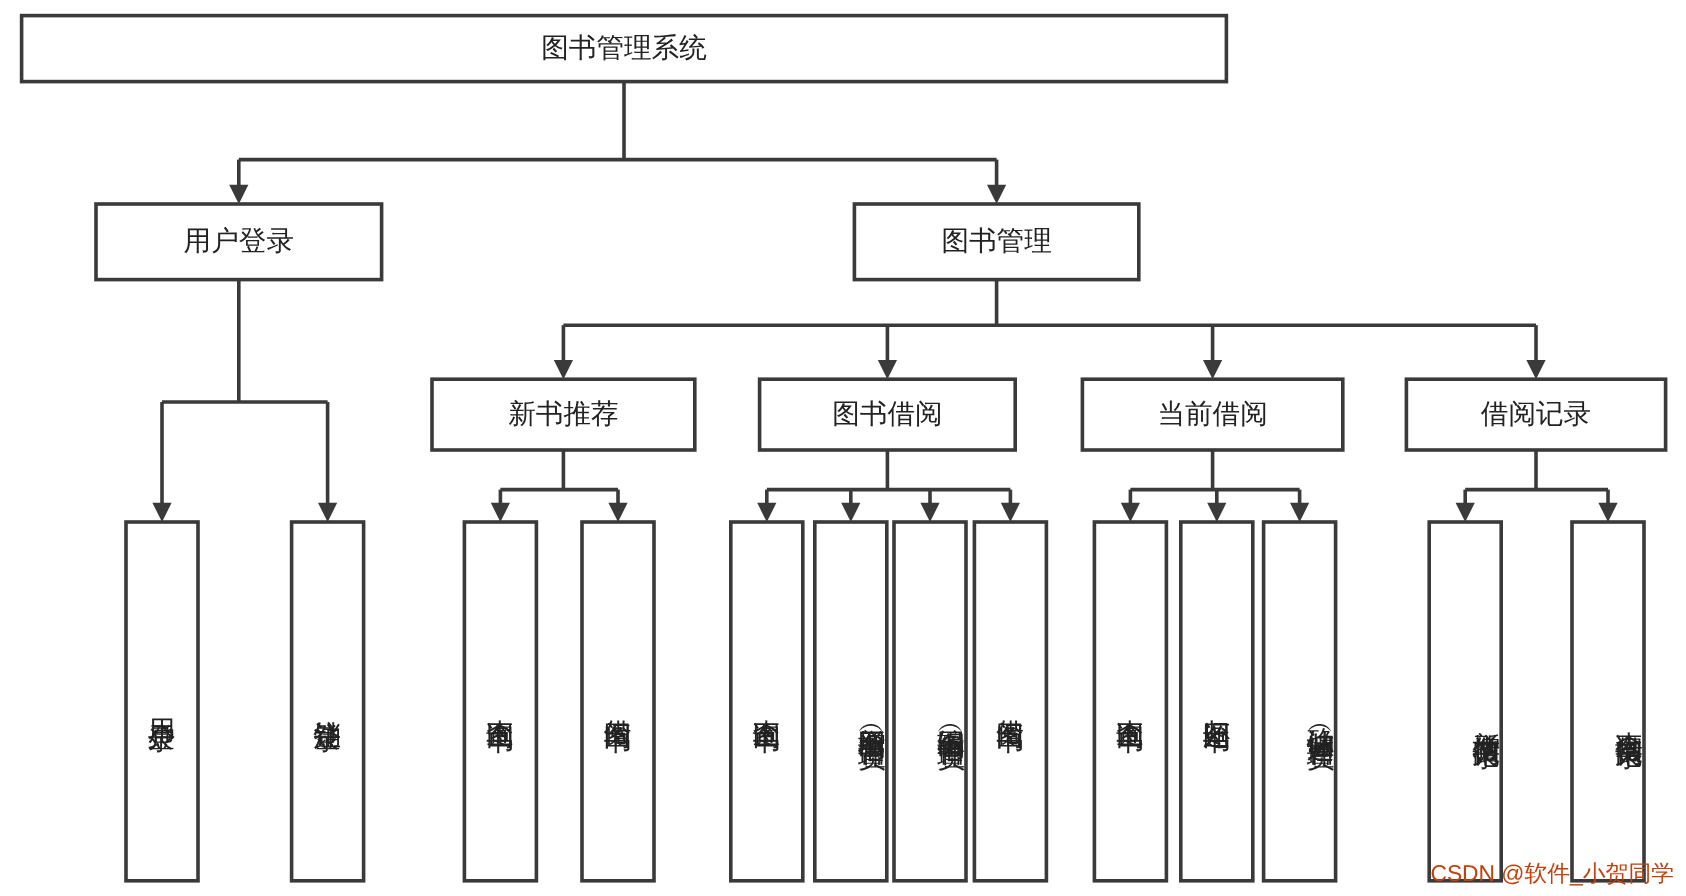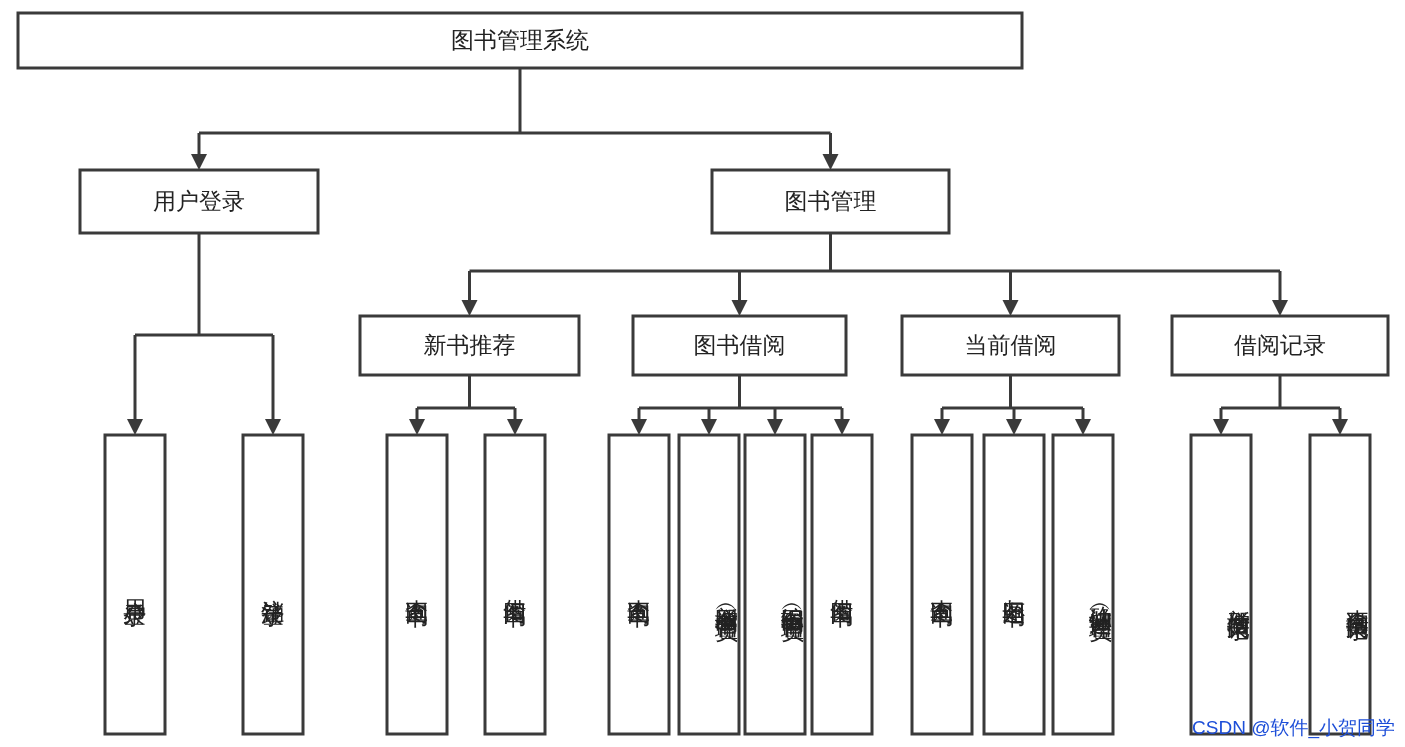--- a/index.html
+++ b/index.html
@@ -66,21 +66,21 @@
   }
   .leaf-label.centered {
     align-items: center;
   }
   .watermark {
     position: absolute;
     right: 10px;
     bottom: 6px;
     font-family: "Liberation Sans", "DejaVu Sans", sans-serif;
     font-size: 19px;
-    color: #1d4ed8;
+    color: #c2410c;
     white-space: nowrap;
     user-select: none;
     text-align: right;
   }
 </style>
 </head>
 <body>
 
 <div id="diagram-root">
 

